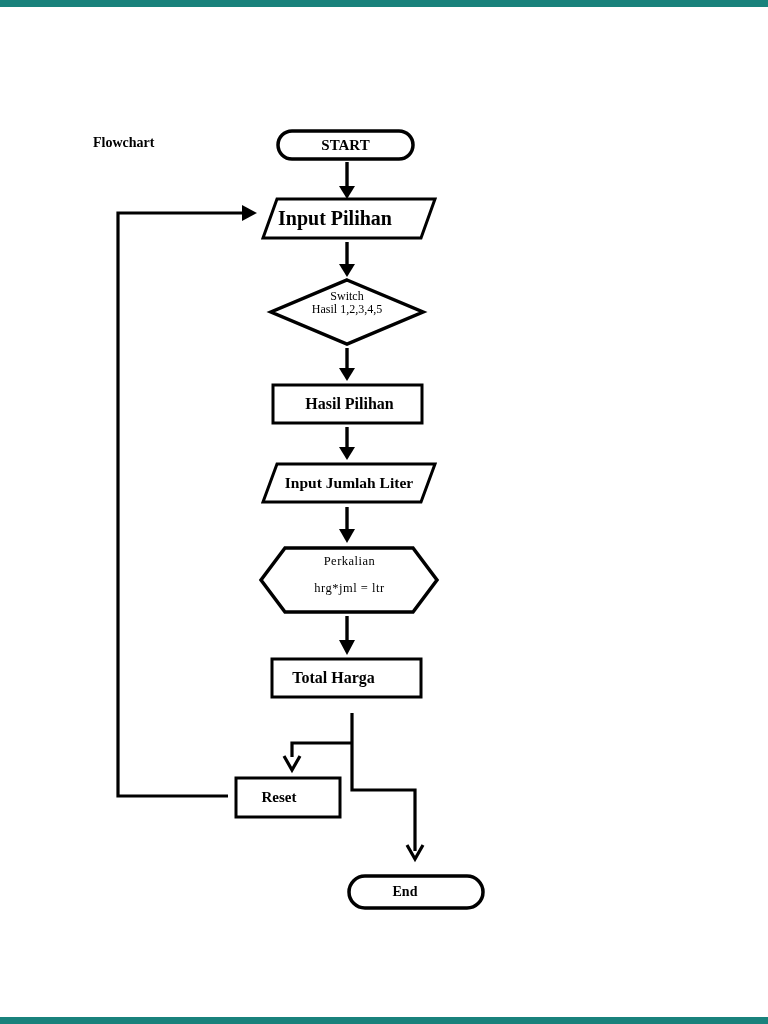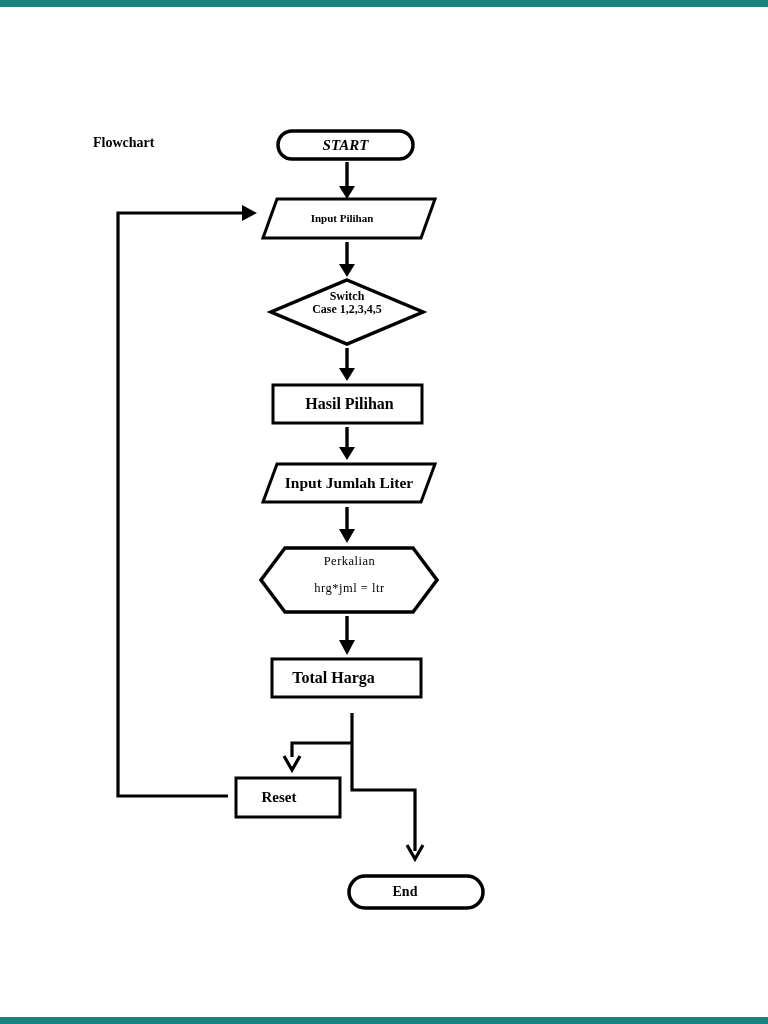--- a/index.html
+++ b/index.html
@@ -3,23 +3,23 @@
 <meta charset="utf-8">
 <style>
   html,body{margin:0;padding:0;background:#fff;}
   .page{position:relative;width:768px;height:1024px;background:#ffffff;overflow:hidden;
         font-family:"Liberation Serif", serif;color:#000;}
   .bar{position:absolute;left:0;width:768px;height:7px;background:#19827c;}
   .bar.top{top:0;}
   .bar.bottom{bottom:0;}
   .doc-title{position:absolute;left:93px;top:87px;font-size:14px;font-weight:bold;margin-top:48px;}
   .node-label{position:absolute;text-align:center;font-weight:bold;white-space:nowrap;}
-  .lbl-start{left:278px;top:131px;width:135px;height:28px;line-height:28px;font-size:15px;box-sizing:border-box;font-style:italic;}
-  .lbl-input1{left:270px;top:199px;width:172px;height:39px;line-height:39px;font-size:11px;padding-right:28px;box-sizing:border-box;}
-  .lbl-diamond{left:271px;top:290px;width:152px;font-size:12px;line-height:13px;font-weight:bold;}
+  .lbl-start{left:278px;top:131px;width:135px;height:28px;line-height:28px;font-size:15px;box-sizing:border-box;}
+  .lbl-input1{left:263px;top:199px;width:172px;height:39px;line-height:39px;font-size:20px;padding-right:28px;box-sizing:border-box;}
+  .lbl-diamond{left:271px;top:290px;width:152px;font-size:12px;line-height:13px;font-weight:normal;}
   .lbl-hasil{left:273px;top:385px;width:165px;height:38px;line-height:38px;font-size:16px;padding-right:12px;box-sizing:border-box;}
   .lbl-input2{left:263px;top:464px;width:172px;height:42px;line-height:38px;font-size:15.5px;box-sizing:border-box;}
   .lbl-hex1{left:262px;top:554px;width:175px;height:14px;line-height:14px;font-size:12.5px;font-weight:normal;letter-spacing:0.5px;}
   .lbl-hex2{left:262px;top:581px;width:175px;height:14px;line-height:14px;font-size:12.5px;font-weight:normal;letter-spacing:0.5px;text-align:center;}
   .lbl-total{left:272px;top:659px;width:149px;height:38px;line-height:38px;font-size:16px;padding-right:26px;box-sizing:border-box;}
   .lbl-reset{left:236px;top:778px;width:104px;height:39px;line-height:39px;font-size:15px;padding-right:18px;box-sizing:border-box;}
   .lbl-end{left:349px;top:876px;width:134px;height:32px;line-height:32px;font-size:14px;padding-right:22px;box-sizing:border-box;}
   svg{position:absolute;left:0;top:0;}
 </style>
 </head>
@@ -78,21 +78,21 @@
 
     <rect x="349" y="876" width="134" height="32" rx="16" ry="16" fill="none" stroke="#000" stroke-width="3.5"></rect>
   </svg>
 
   <div class="node-label lbl-start">START</div>
 
   <div class="node-label lbl-input1">Input Pilihan</div>
 
   <div class="node-label lbl-diamond">
     <div>Switch</div>
-    <div>Case 1,2,3,4,5</div>
+    <div>Hasil 1,2,3,4,5</div>
   </div>
 
   <div class="node-label lbl-hasil">Hasil Pilihan</div>
 
   <div class="node-label lbl-input2">Input Jumlah Liter</div>
 
   <div class="node-label lbl-hex1">Perkalian</div>
   <div class="node-label lbl-hex2">hrg*jml = ltr</div>
 
   <div class="node-label lbl-total">Total Harga</div>

